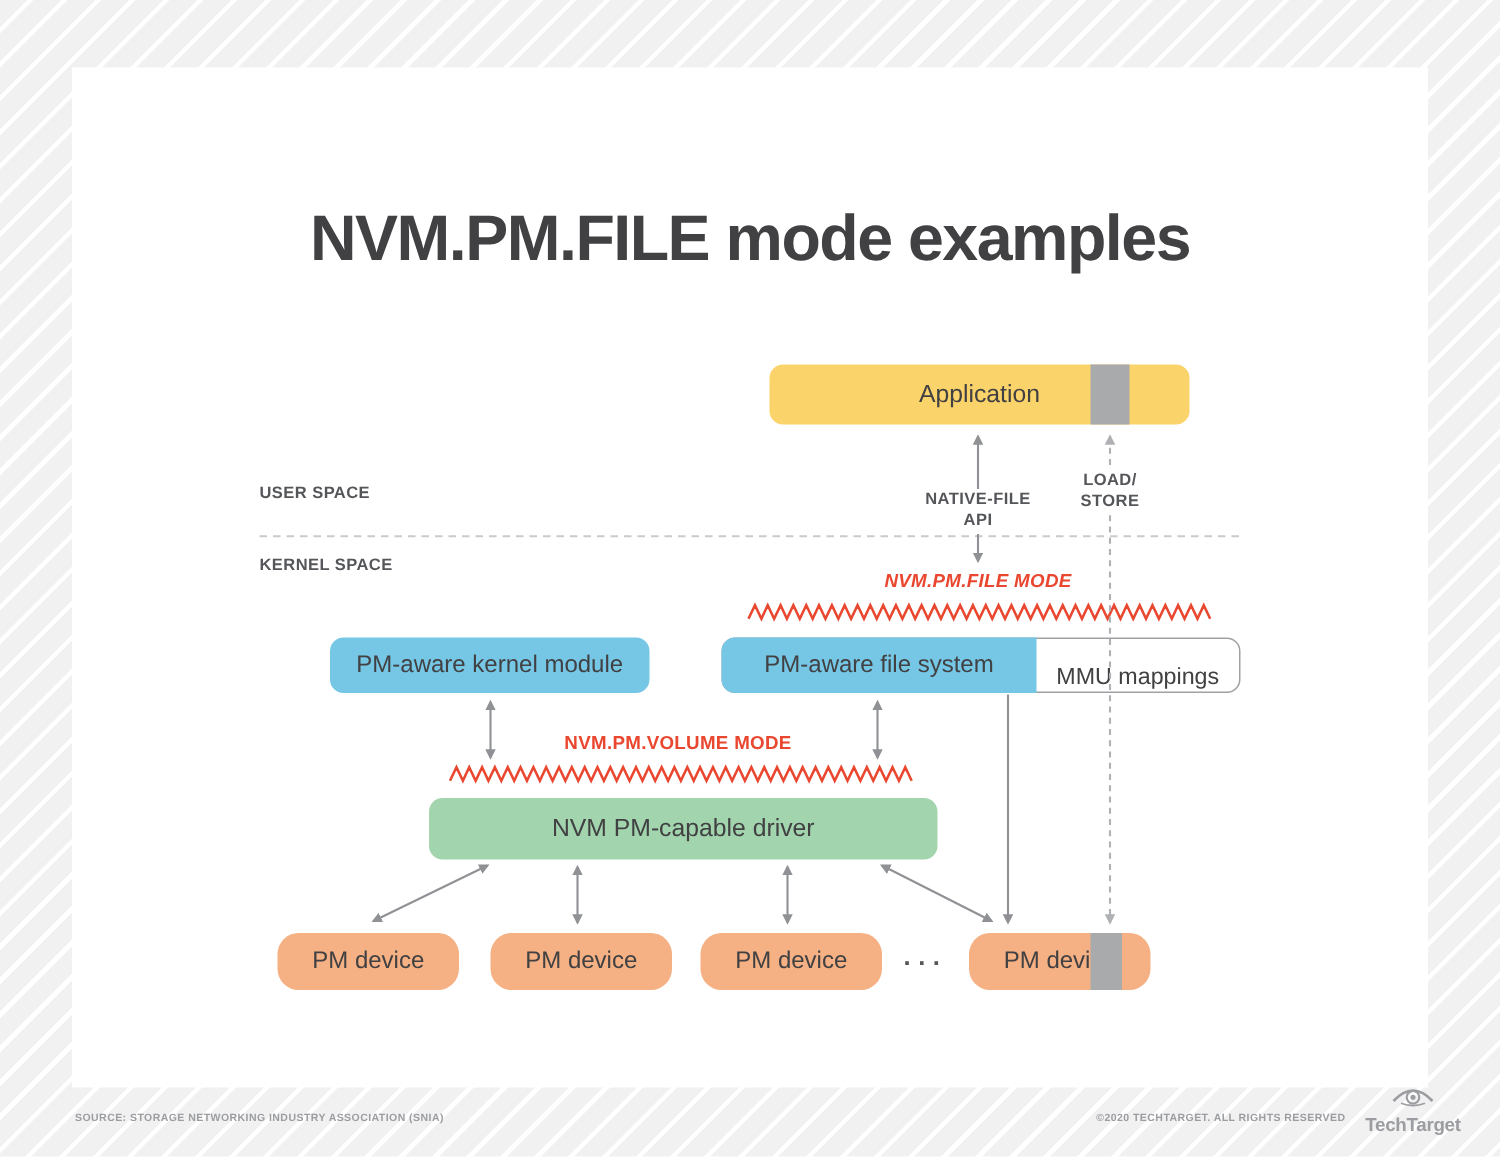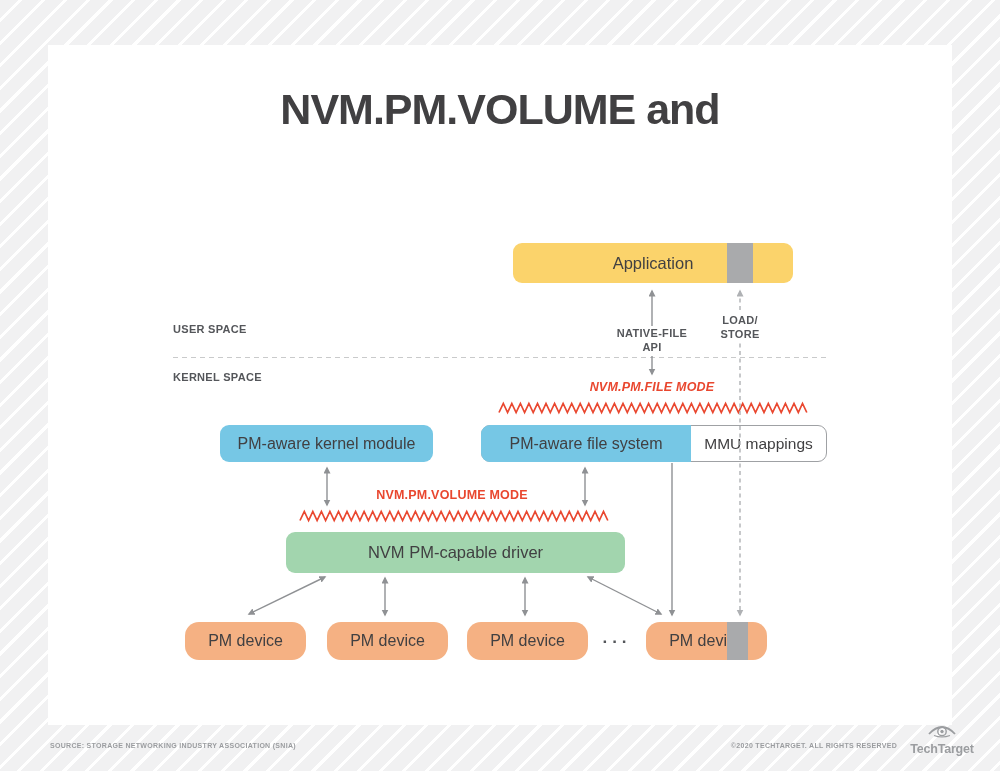--- a/index.html
+++ b/index.html
@@ -24,21 +24,21 @@
   .rounded{border-radius:9px;}
   .app{left:513px;top:243px;width:280px;height:40px;background:var(--yellow);font-size:16.5px;}
   .seg{position:absolute;top:0;bottom:0;background:var(--grayseg);}
   .app .seg{left:214px;width:26px;}
   .blue1{left:220px;top:425px;width:213px;height:37px;background:var(--blue);}
   .fswrap{left:481px;top:425px;width:346px;height:37px;background:#fff;
           border:1.2px solid var(--border);border-radius:9px;}
   .fsblue{position:absolute;left:-1px;top:-1px;bottom:-1px;width:210px;background:var(--blue);
           border-radius:9px 0 0 9px;display:flex;align-items:center;justify-content:center;
           color:var(--ink);font-size:16px;}
-  .mmu{position:absolute;left:209px;right:0;top:0;bottom:0;display:flex;align-items:center;
+  .mmu{position:absolute;left:209px;right:0;top:0;bottom:0;display:flex;align-items:flex-end;
        justify-content:center;font-size:15.5px;color:var(--ink);}
   .driver{left:286px;top:532px;width:339px;height:41px;background:var(--green);font-size:16.5px;}
   .pm{top:622px;width:121px;height:38px;background:var(--orange);border-radius:14px;}
   .pm1{left:185px;} .pm2{left:327px;} .pm3{left:467px;} .pm4{left:646px;}
   .pm4 .seg{left:81px;width:21px;}
   .dots{position:absolute;left:592px;top:628px;width:50px;text-align:center;
         font-size:17px;font-weight:700;letter-spacing:5px;color:var(--label);z-index:1;}
   .small-lbl{position:absolute;font-size:11px;font-weight:700;color:var(--label);
              letter-spacing:.3px;line-height:1.25;z-index:3;}
   .over{background:#fff;text-align:center;padding:1px 3px;}
@@ -62,21 +62,22 @@
   .cpy{right:103px;top:742px;}
   .brand{position:absolute;left:905px;top:723px;width:74px;text-align:center;z-index:1;}
   .brand-txt{font-size:12.5px;font-weight:700;color:var(--foot);letter-spacing:-.2px;}
 </style>
 </head>
 <body>
 
 <div class="card"></div>
 
 <h1 class="title">
-  <span>NVM.PM.VOLUME and</span><br>
+  <br>
+  <span>NVM.PM.FILE mode examples</span>
 </h1>
 
 <div class="box rounded app">
   <span>Application</span>
   <div class="seg"></div>
 </div>
 
 <div class="box rounded blue1">
   <span>PM-aware kernel module</span>
 </div>

